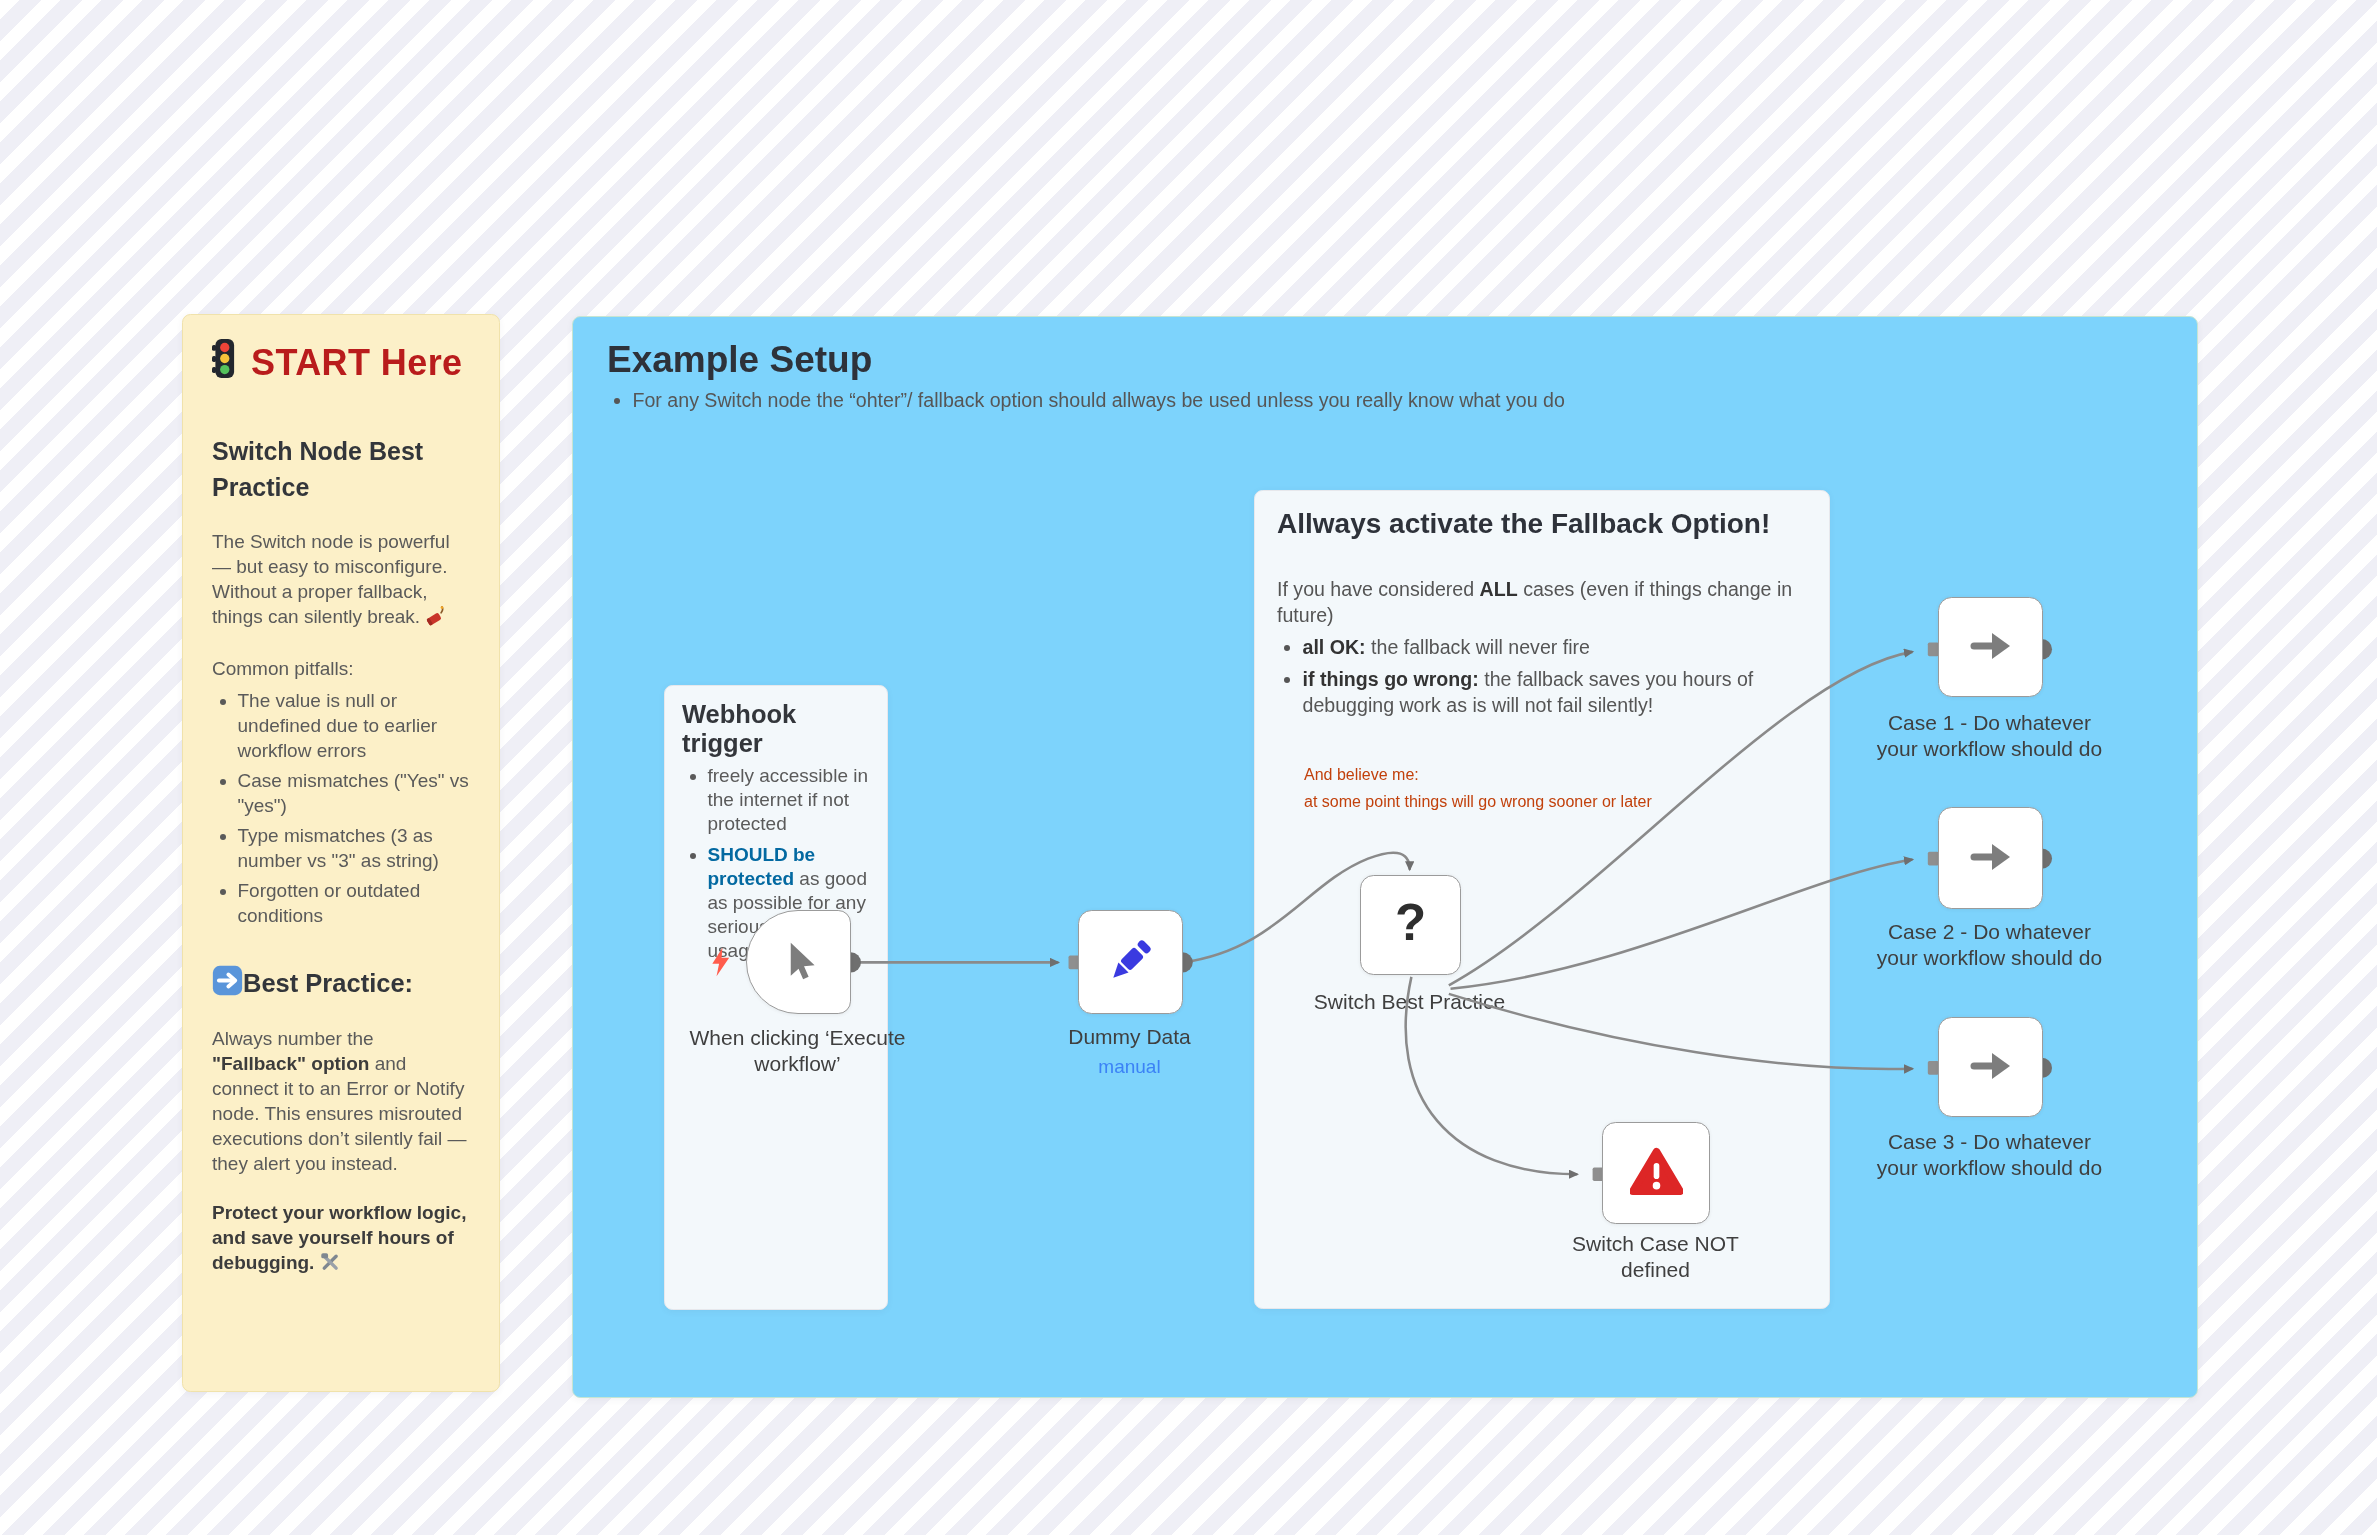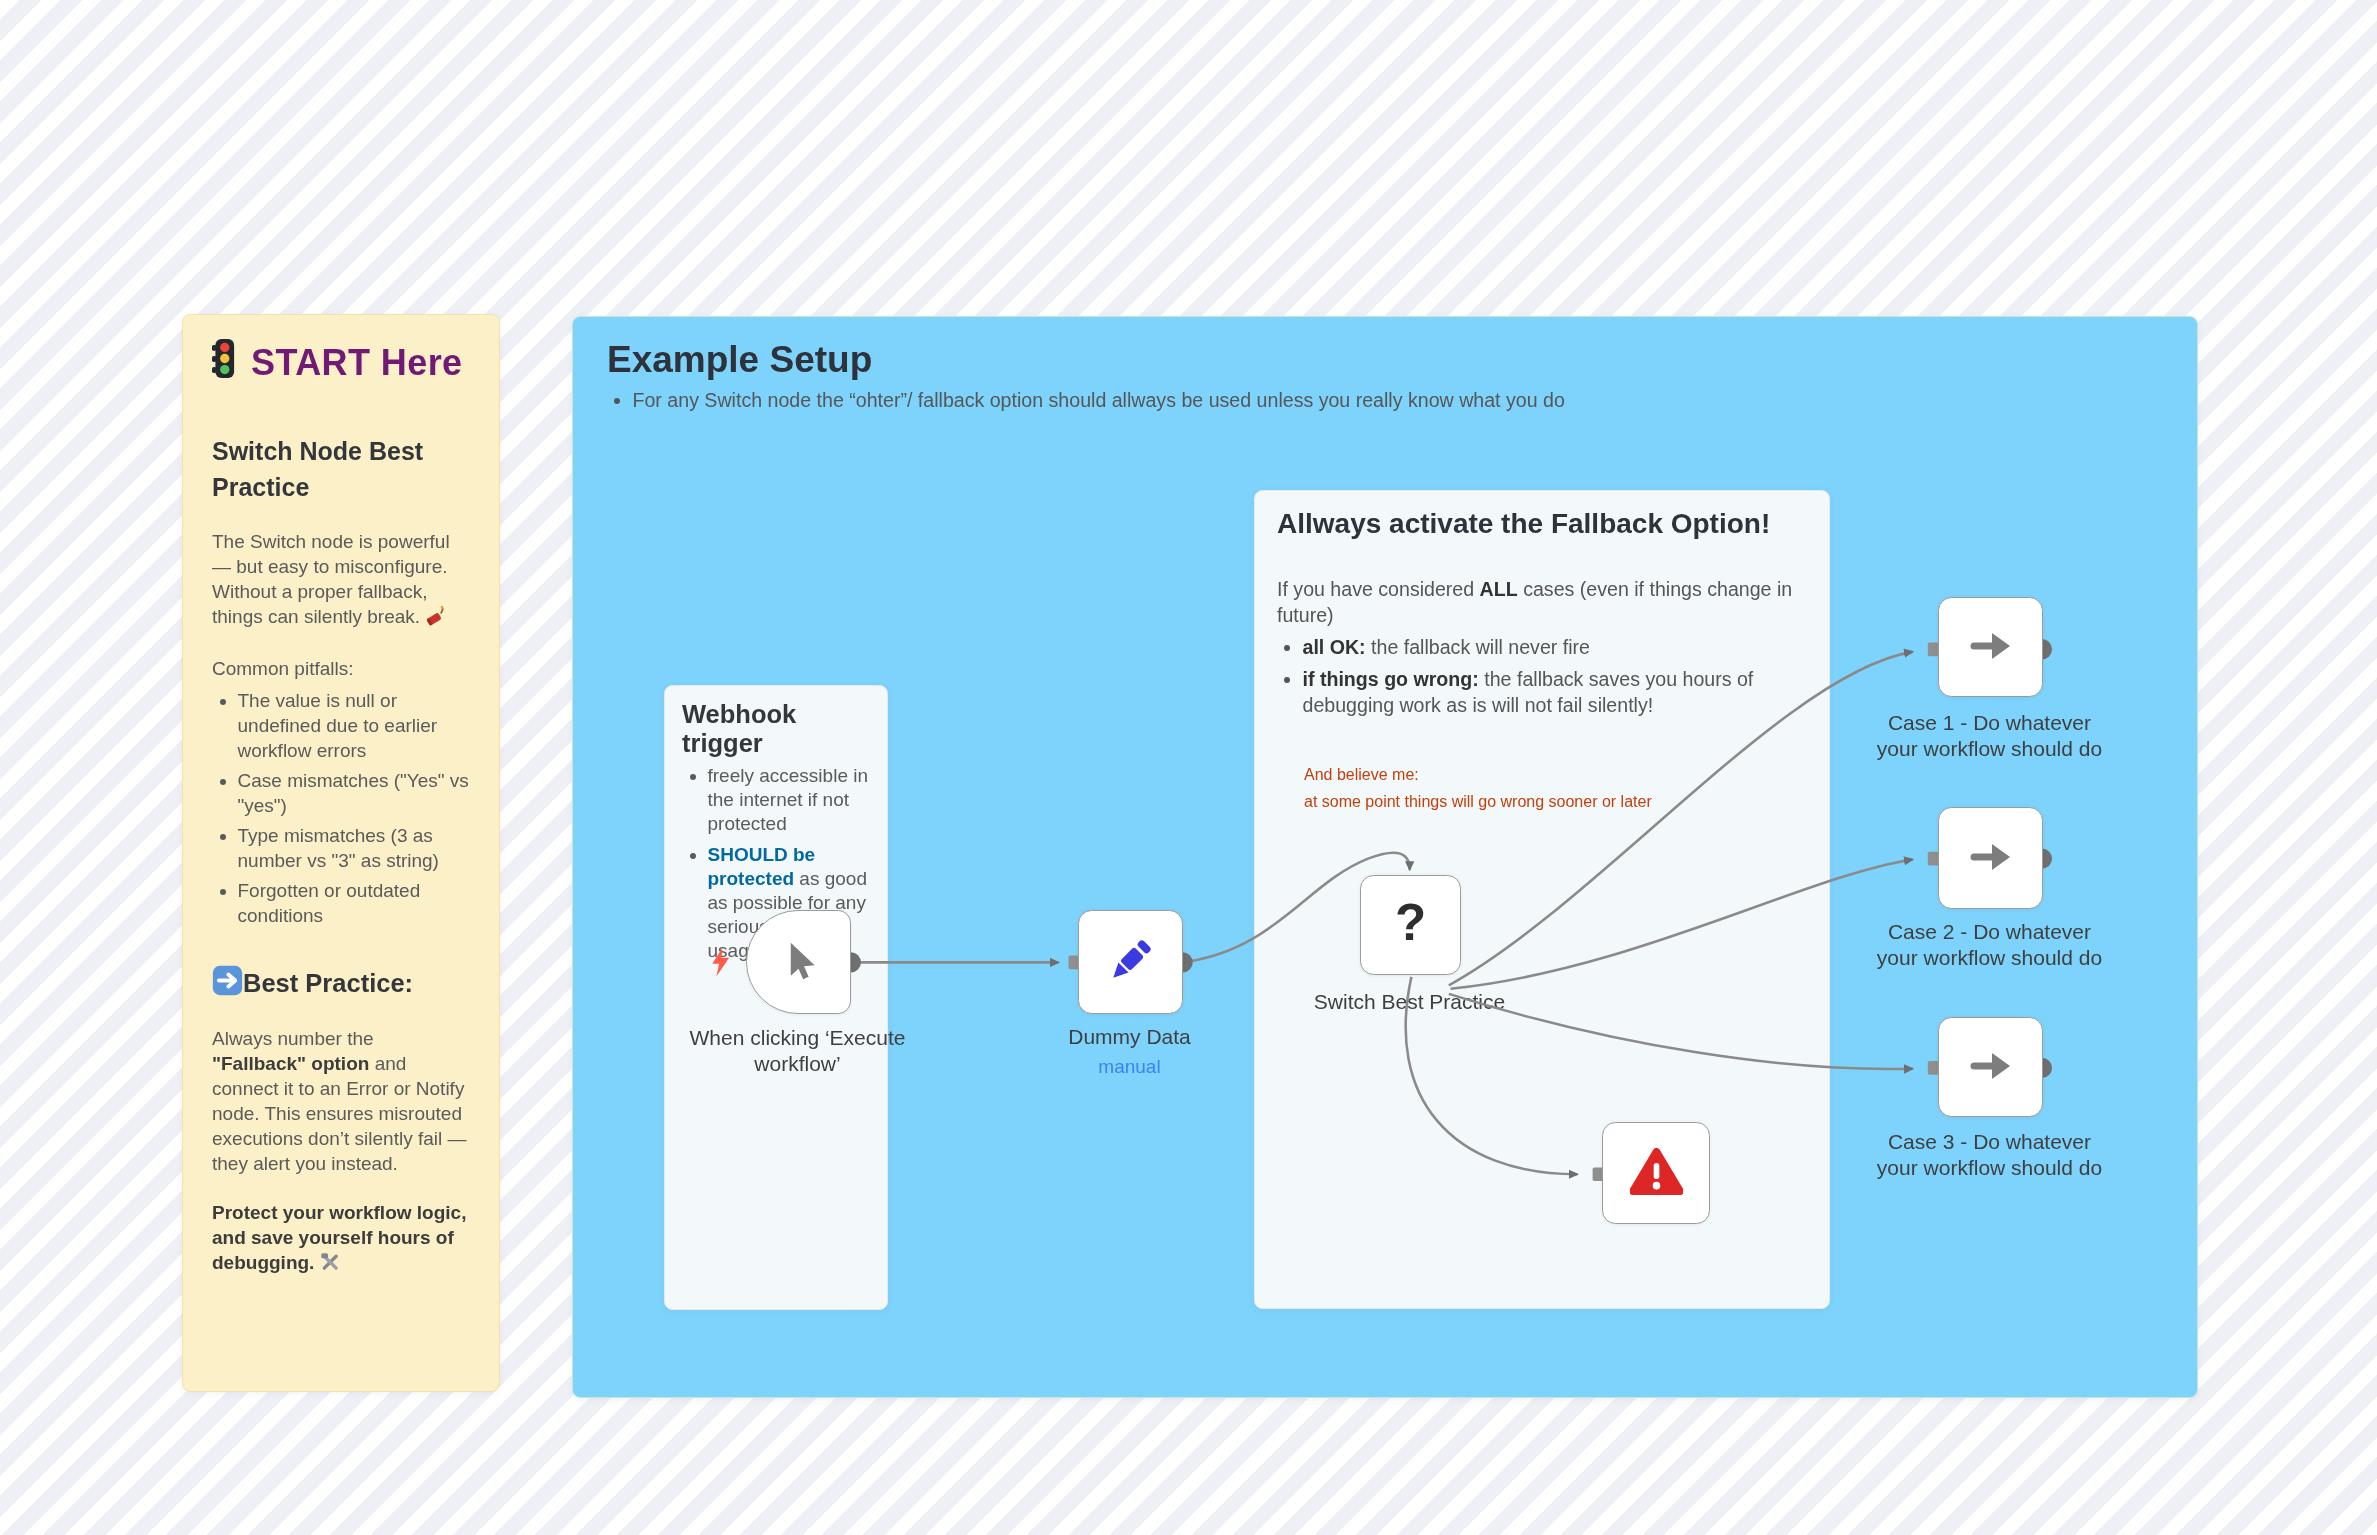--- a/index.html
+++ b/index.html
@@ -23,21 +23,21 @@
     left:572px; top:316px; width:1626px; height:1082px;
     background:#7dd3fc; border:0.9px solid #c6e5d2;
     padding:22px 34px;
   }
   .sticky-gray{
     background:rgba(250,250,251,.95); border:0.9px solid #e7e8ec;
   }
   .sticky-webhook{ left:664px; top:685px; width:224px; height:625px; padding:13.6px 17px; }
   .sticky-fallback{ left:1254px; top:490px; width:576px; height:819px; padding:17px 22px; }
 
-  .sy-title{ display:flex; align-items:center; gap:13.6px; font-size:36px; font-weight:700; color:#701a75; letter-spacing:0.4px; }
+  .sy-title{ display:flex; align-items:center; gap:13.6px; font-size:36px; font-weight:700; color:#b91c1c; letter-spacing:0.4px; }
   .sy-h2{ margin-top:44px; font-size:25px; font-weight:700; color:#33363b; line-height:36px; }
   .sy-body{ margin-top:24px; font-size:19px; line-height:25px; color:#5a5a5a; }
   .sy-body b{ color:#3c3c3c; }
   .sticky ul{ margin-top:6.8px; padding-left:25.5px; }
   .sticky li{ font-size:19px; line-height:25px; color:#5a5a5a; margin-top:5.1px; }
   .bp-head{ display:flex; align-items:center; margin-top:37px; font-size:25.5px; font-weight:700; color:#33363b; }
   .bold-p{ font-weight:700; color:#3c3c3c; }
   .inline-ico{ display:inline-block; vertical-align:-3.4px; }
 
   .ex-title{ font-size:37px; font-weight:700; color:#2e323a; }
@@ -183,20 +183,24 @@
     <span>Case 1 - Do whatever</span><br>
     <span>your workflow should do</span>
   </div>
   <div class="nlabel" style="left:1811px; top:919px;">
     <span>Case 2 - Do whatever</span><br>
     <span>your workflow should do</span>
   </div>
   <div class="nlabel" style="left:1811px; top:1129px;">
     <span>Case 3 - Do whatever</span><br>
     <span>your workflow should do</span>
+  </div>
+  <div class="nlabel" style="left:1477px; top:1231px;">
+    <span>Switch Case NOT</span><br>
+    <span>defined</span>
   </div>
 
   <svg class="wires" width="2377" height="1536" viewBox="0 0 2794 1805">
     <defs>
       <marker id="arr" markerWidth="13" markerHeight="11" refX="10" refY="5.5" orient="auto" markerUnits="userSpaceOnUse">
         <path d="M0,0 L12,5.5 L0,11 Z" fill="#6f6f6f"></path>
       </marker>
     </defs>
     <g stroke="#8a8a8a" stroke-width="3" fill="none">
       <path d="M 1000 1131 H 1244" marker-end="url(#arr)"></path>

